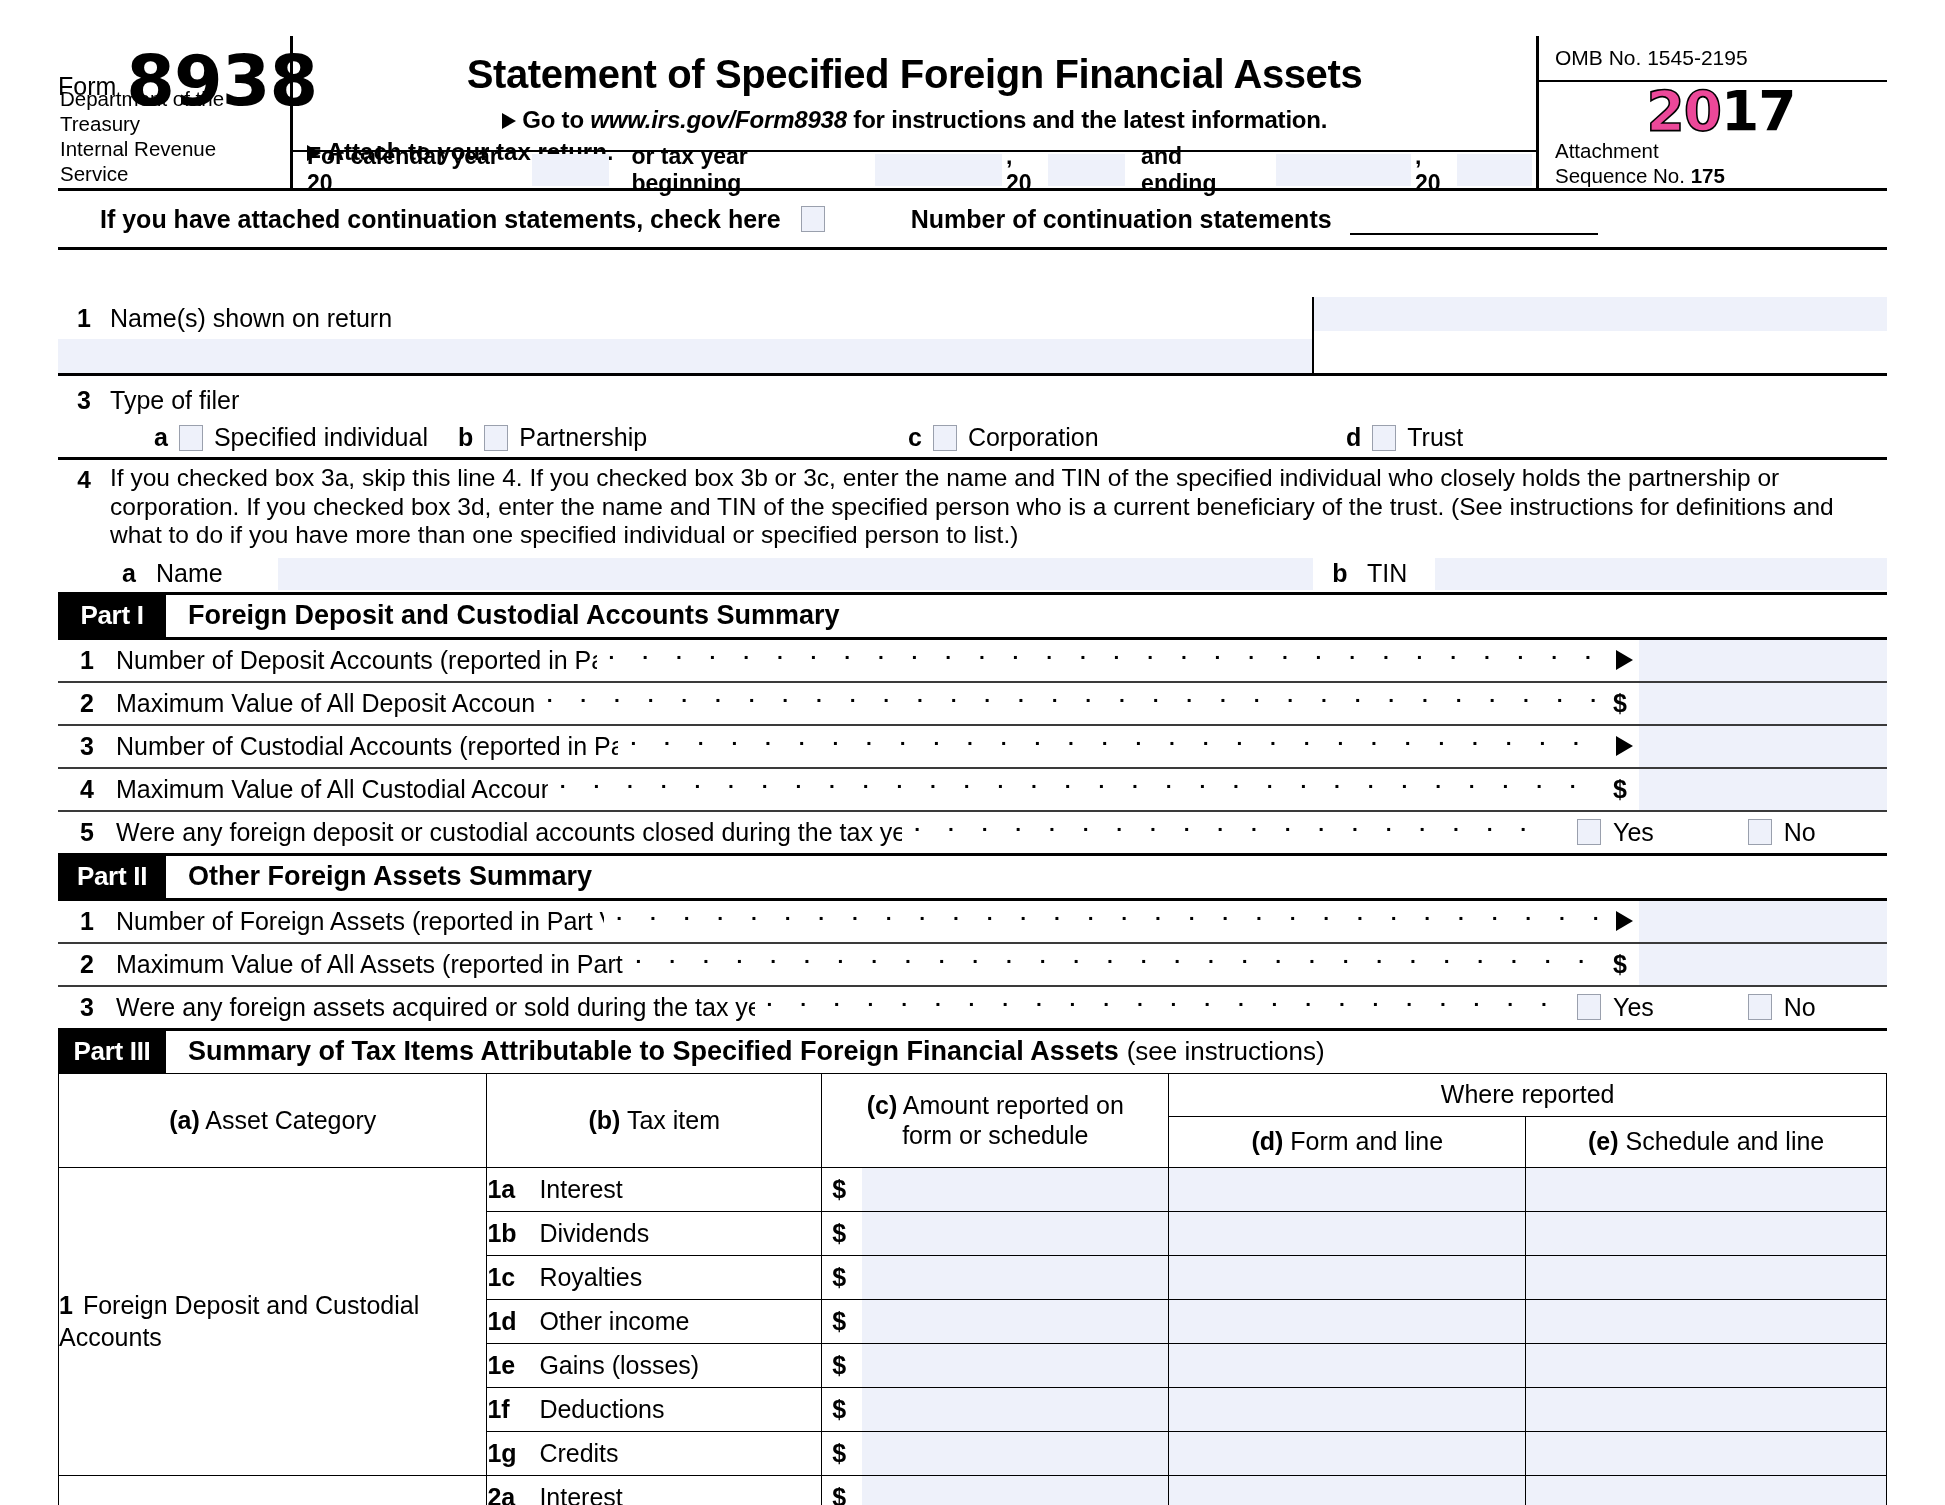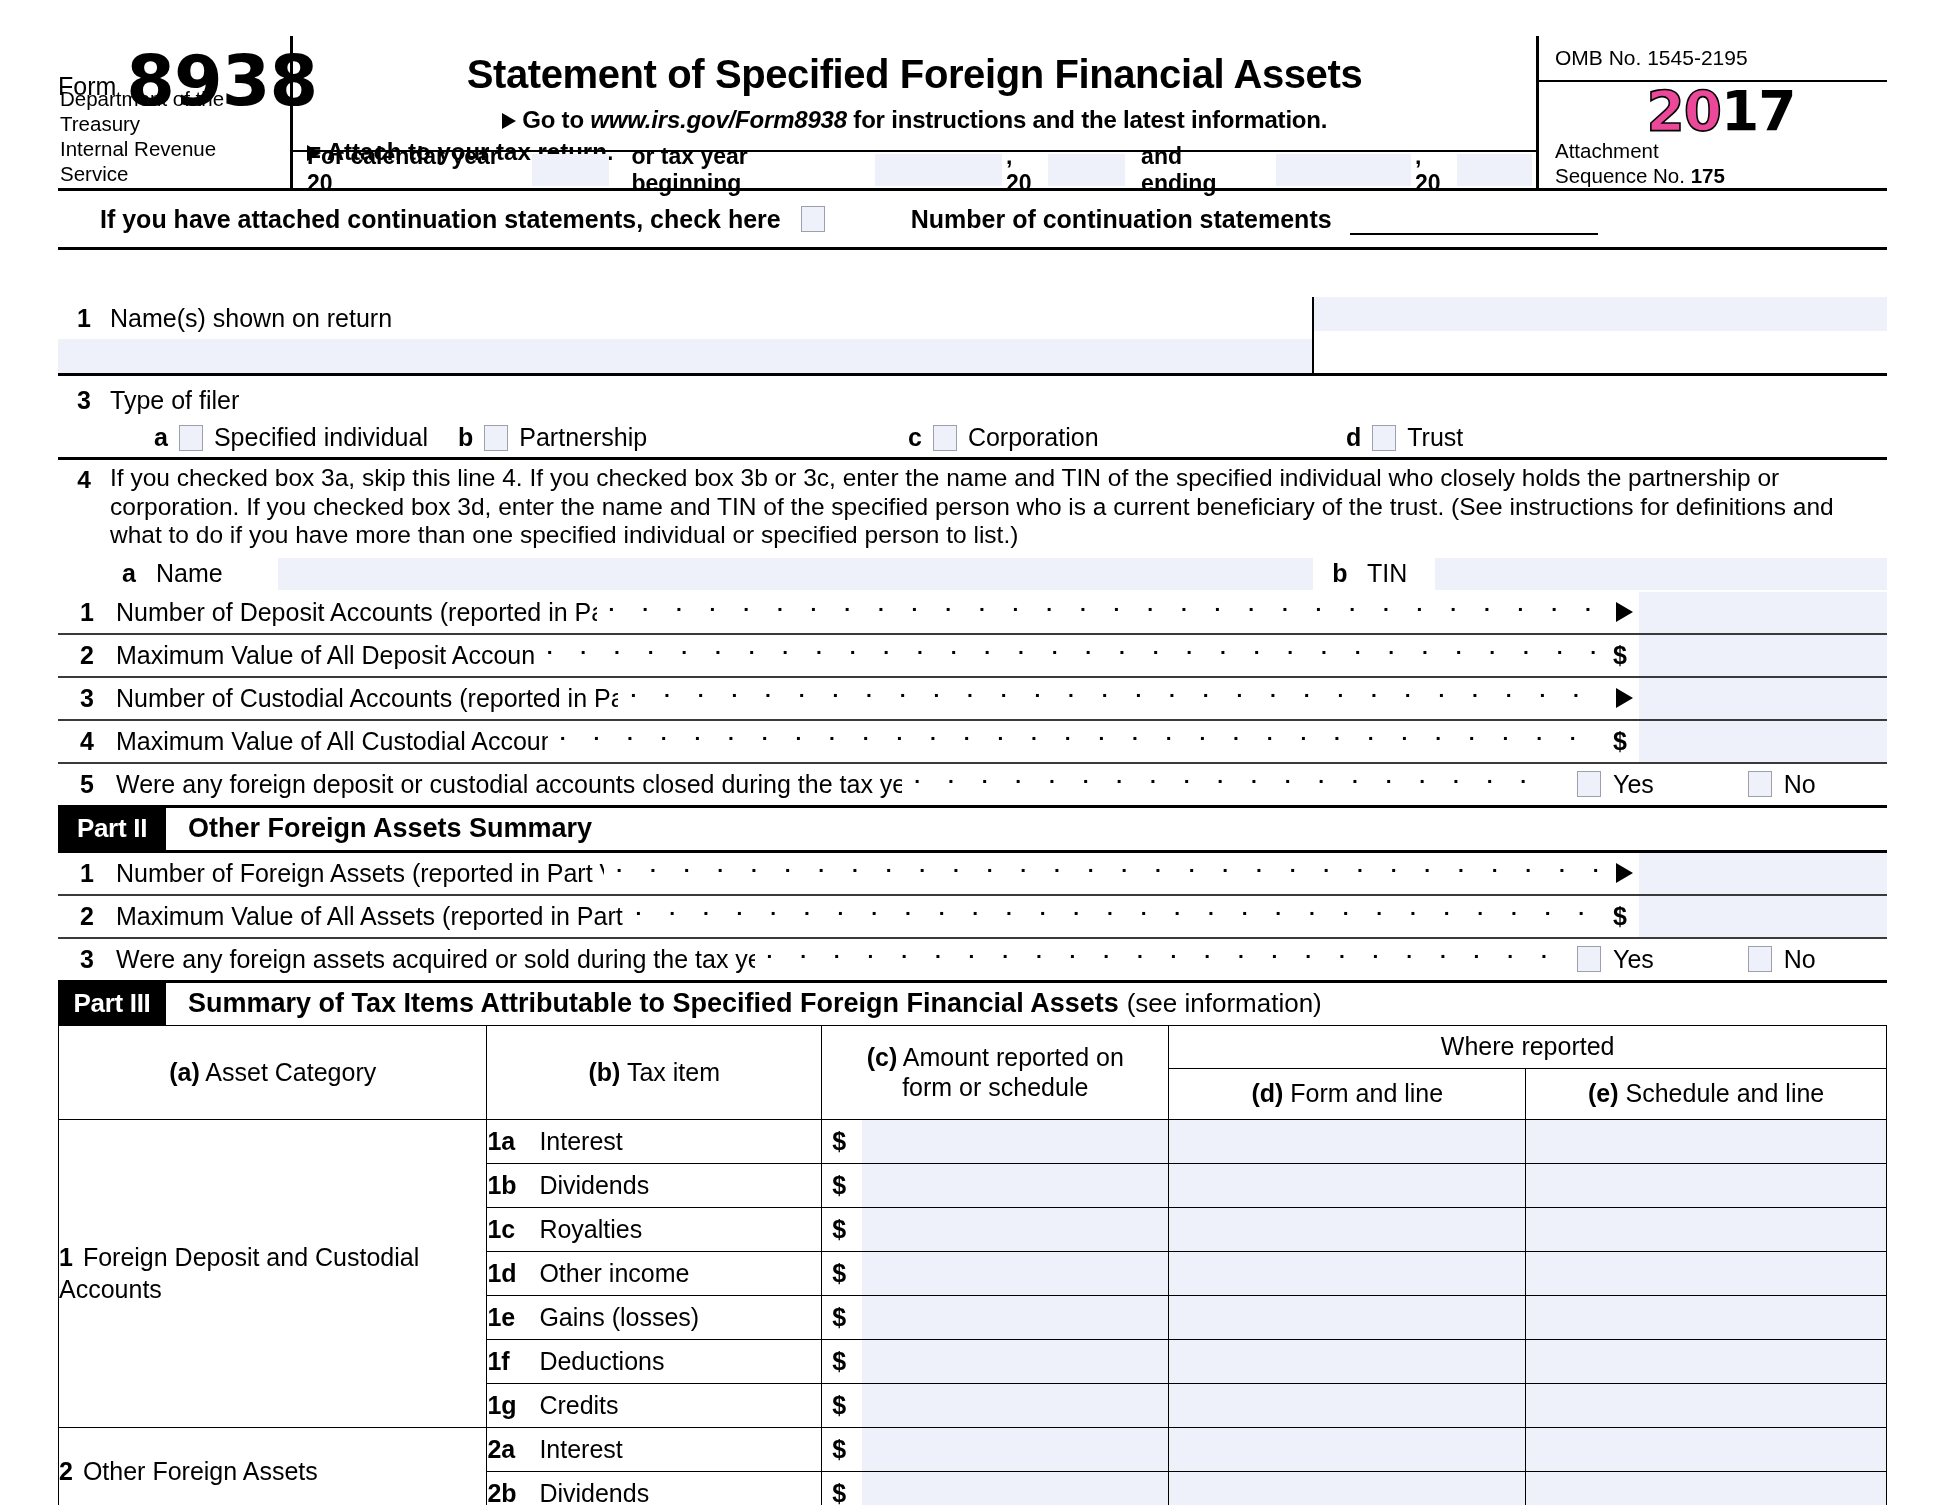--- a/index.html
+++ b/index.html
@@ -479,20 +479,24 @@
         <span class="l4-a">a</span>
         <span class="l4-namelbl">Name</span>
         <span class="fill l4-namefill"></span>
         <span class="l4-b">b</span>
         <span class="l4-tinlbl">TIN</span>
         <span class="fill l4-tinfill"></span>
       </div>
     </div>
   </div>
 
+  <div class="parthead">
+    <div class="part-tag">Part I</div>
+    <div class="part-title">Foreign Deposit and Custodial Accounts Summary</div>
+  </div>
 
   <div>
     <div class="prow">
       <div class="p-num">1</div>
       <div class="p-text">Number of Deposit Accounts (reported in Part V)</div>
       <div class="p-lead leaders">.&nbsp;.&nbsp;.&nbsp;.&nbsp;.&nbsp;.&nbsp;.&nbsp;.&nbsp;.&nbsp;.&nbsp;.&nbsp;.&nbsp;.&nbsp;.&nbsp;.&nbsp;.&nbsp;.&nbsp;.&nbsp;.&nbsp;.&nbsp;.&nbsp;.&nbsp;.&nbsp;.&nbsp;.&nbsp;.&nbsp;.&nbsp;.&nbsp;.&nbsp;.&nbsp;.&nbsp;.&nbsp;.</div>
       <div class="p-arrow">
           <span class="tri"></span>
         </div>
       <div class="p-field fill"></div>
@@ -573,21 +577,21 @@
         <span class="cb"></span>
         <span>No</span>
       </div>
     </div>
   </div>
 
   <div class="parthead" style="border-bottom:none">
     <div class="part-tag">Part III</div>
     <div class="part-title">
       <span>Summary of Tax Items Attributable to Specified Foreign Financial Assets</span>
-      <span class="sub">(see information)</span>
+      <span class="sub">(see instructions)</span>
     </div>
   </div>
 
   <table class="p3">
     <colgroup>
       <col class="c-a">
         <col class="c-b">
         <col class="c-c">
         <col class="c-d">
         <col class="c-e">

